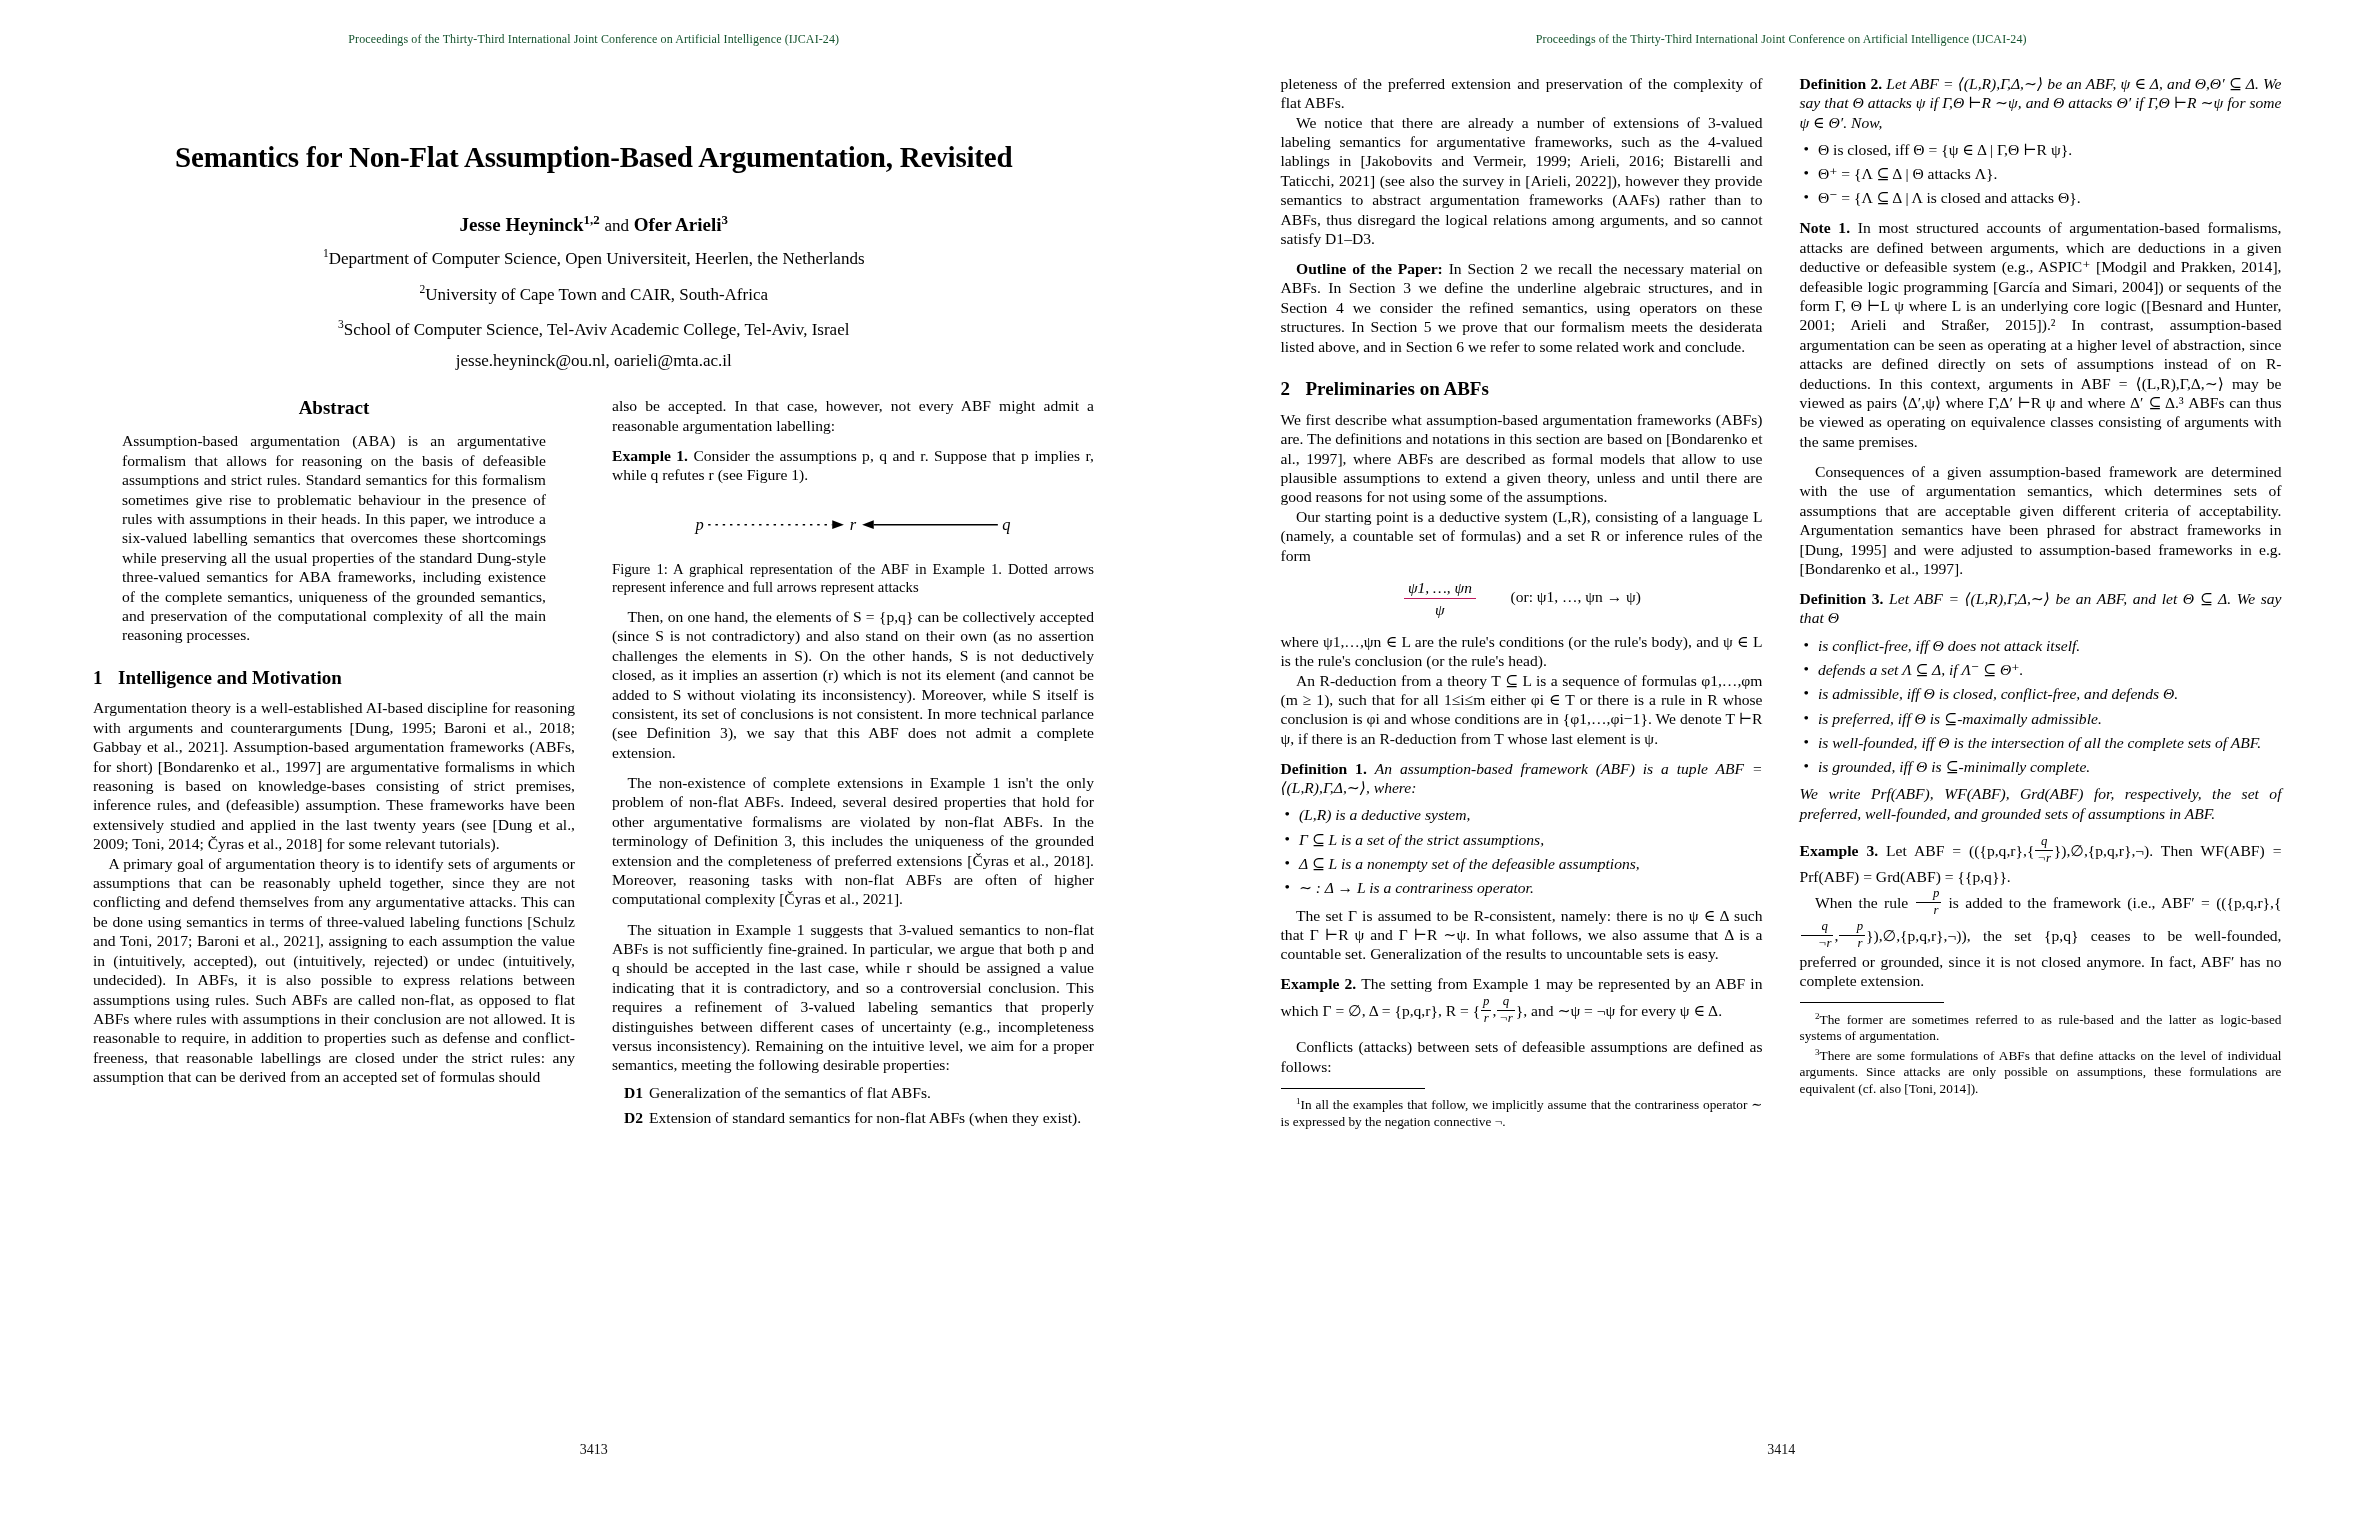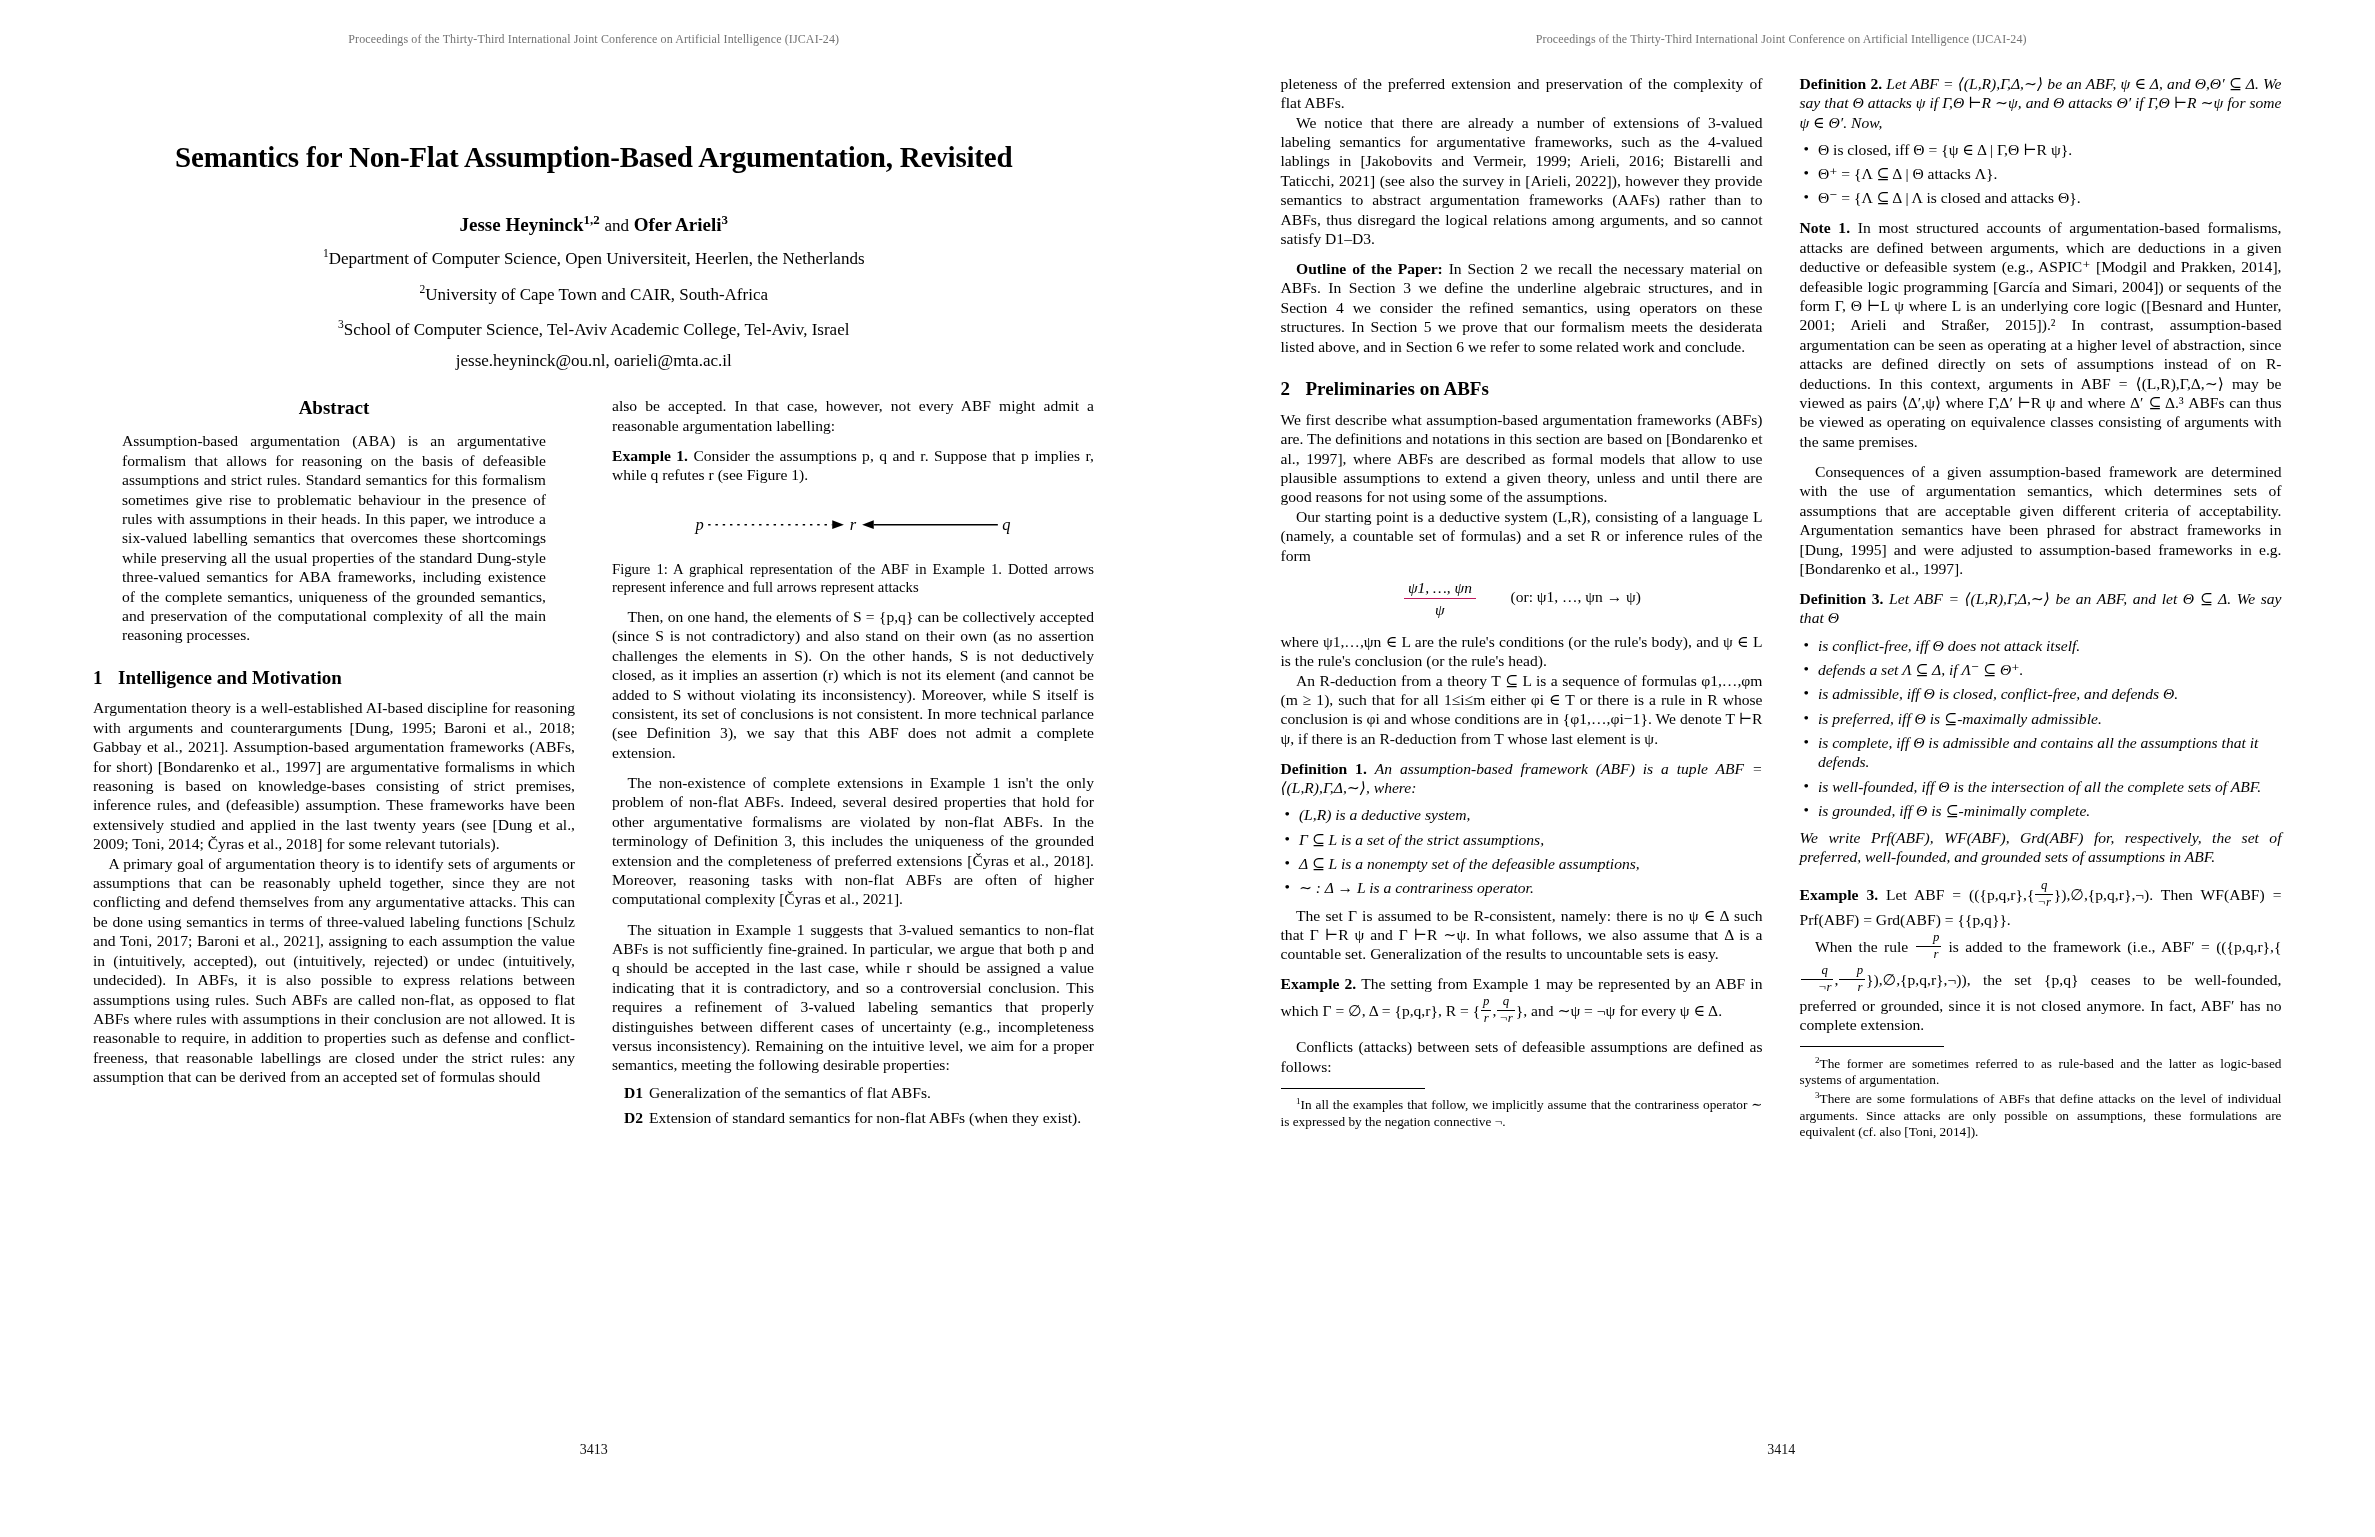--- a/index.html
+++ b/index.html
@@ -28,21 +28,21 @@
     background: #fff;
   }
   .runhead {
     position: absolute;
     top: 32px;
     left: 0;
     width: 100%;
     text-align: center;
     font-size: 12px;
     letter-spacing: 0.01em;
-    color: #737373;
+    color: #14532d;
   }
   .folio {
     position: absolute;
     bottom: 79px;
     left: 0;
     width: 100%;
     text-align: center;
     font-size: 14px;
     color: #111;
   }
@@ -404,21 +404,20 @@
           <p class="gap">
             <span class="bf">Definition 3.</span>
             <i>Let ABF = ⟨(L,R),Γ,Δ,∼⟩ be an ABF, and let Θ ⊆ Δ. We say that Θ</i>
           </p>
 
           <ul class="bul">
             <li><i>is conflict-free, iff Θ does not attack itself.</i></li>
             <li><i>defends a set Λ ⊆ Δ, if Λ⁻ ⊆ Θ⁺.</i></li>
             <li><i>is admissible, iff Θ is closed, conflict-free, and defends Θ.</i></li>
             <li><i>is preferred, iff Θ is ⊆-maximally admissible.</i></li>
-            <li><i>is complete, iff Θ is admissible and contains all the assumptions that it defends.</i></li>
             <li><i>is well-founded, iff Θ is the intersection of all the complete sets of ABF.</i></li>
             <li><i>is grounded, iff Θ is ⊆-minimally complete.</i></li>
           </ul>
 
           <p><i>We write Prf(ABF), WF(ABF), Grd(ABF) for, respectively, the set of preferred, well-founded, and grounded sets of assumptions in ABF.</i></p>
 
           <p class="gap">
             <span class="bf">Example 3.</span>
             <span>Let ABF = (({p,q,r},{</span><span class="sfrac"><span class="nu">q</span><span class="de">¬r</span></span><span>}),∅,{p,q,r},¬). Then WF(ABF) = Prf(ABF) = Grd(ABF) = {{p,q}}.</span>
           </p>

